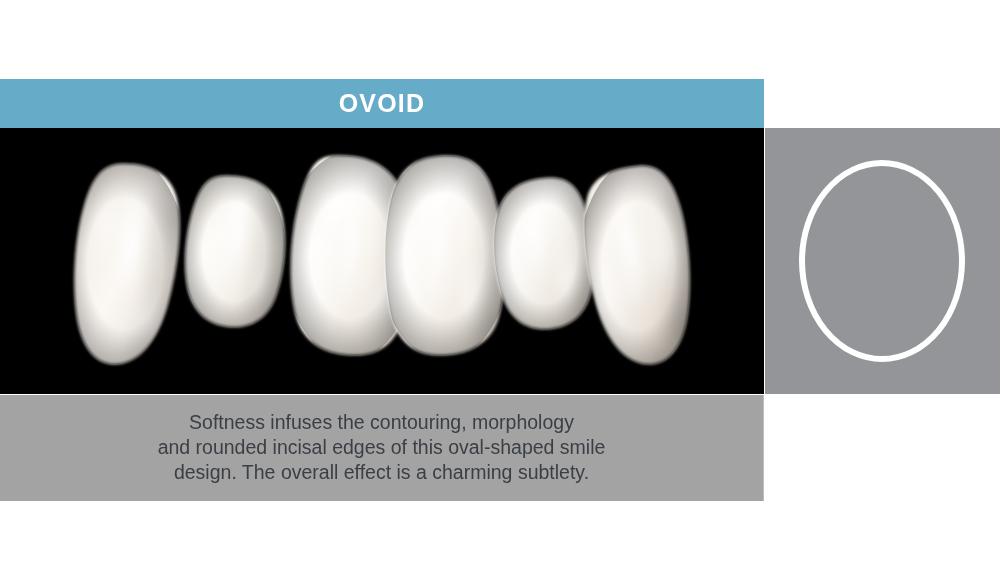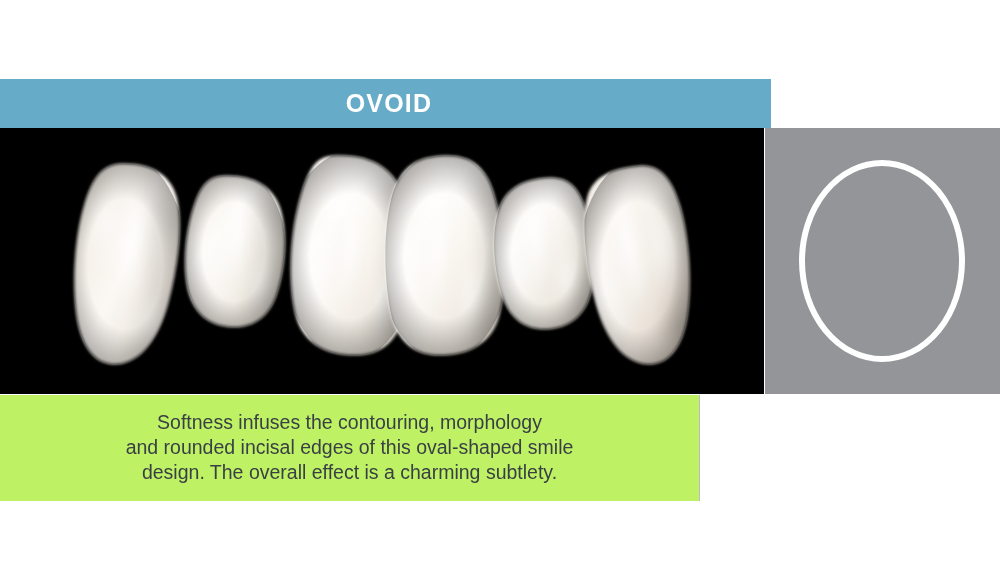--- a/index.html
+++ b/index.html
@@ -28,21 +28,20 @@
   .title-banner {
     position: absolute;
     left: 0;
     top: 79px;
     width: 764px;
     height: 49px;
     background: #66abc7;
     display: flex;
     align-items: center;
     justify-content: center;
-    padding-left: 7px;
   }
   .title-text {
     color: #ffffff;
     font-size: 25px;
     font-weight: bold;
     letter-spacing: 1.2px;
     font-family: "Liberation Sans", sans-serif;
     line-height: 1;
   }
 
@@ -63,23 +62,23 @@
     width: 764px;
     height: 266px;
     display: block;
   }
 
   
   .caption-panel {
     position: absolute;
     left: 0;
     top: 395px;
-    width: 700px;
+    width: 764px;
     height: 106px;
-    background: #bef264;
+    background: #a3a3a3;
     border-right: 1px solid #b9bcc0;
     box-sizing: border-box;
     display: flex;
     align-items: center;
     justify-content: center;
   }
   .caption-text {
     color: #3a3f45;
     font-size: 19.5px;
     line-height: 25px;

